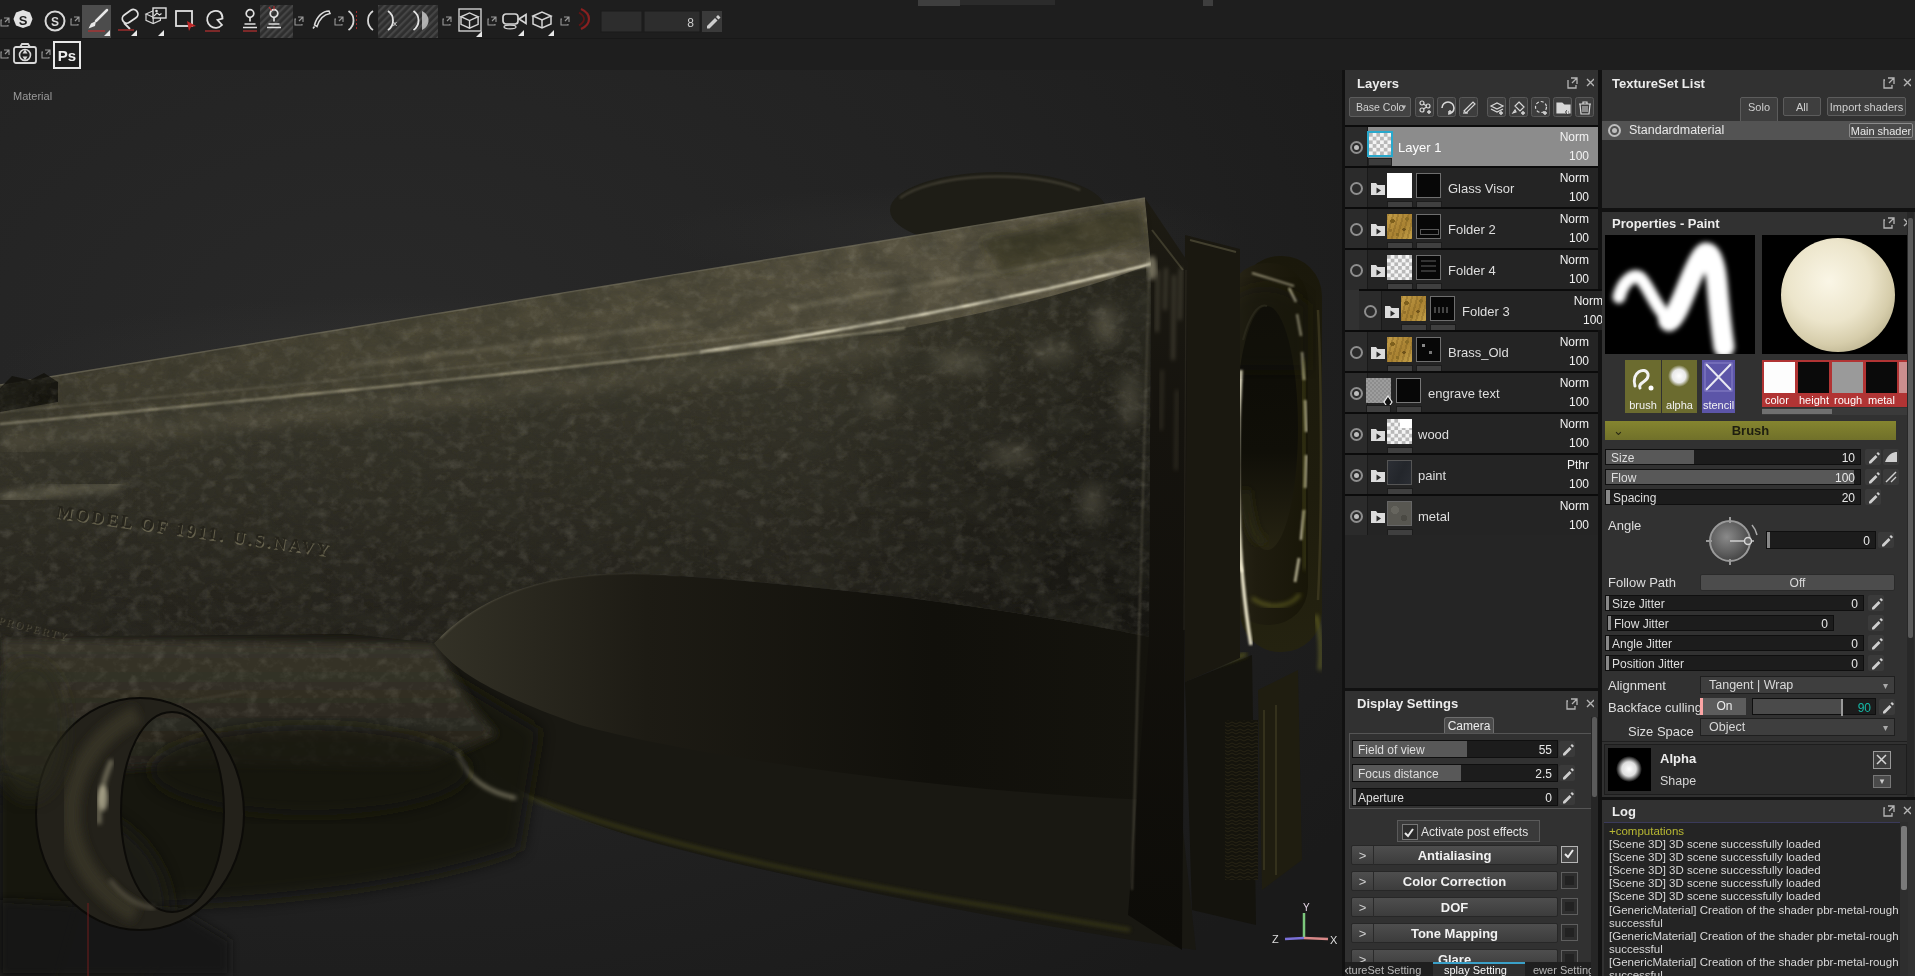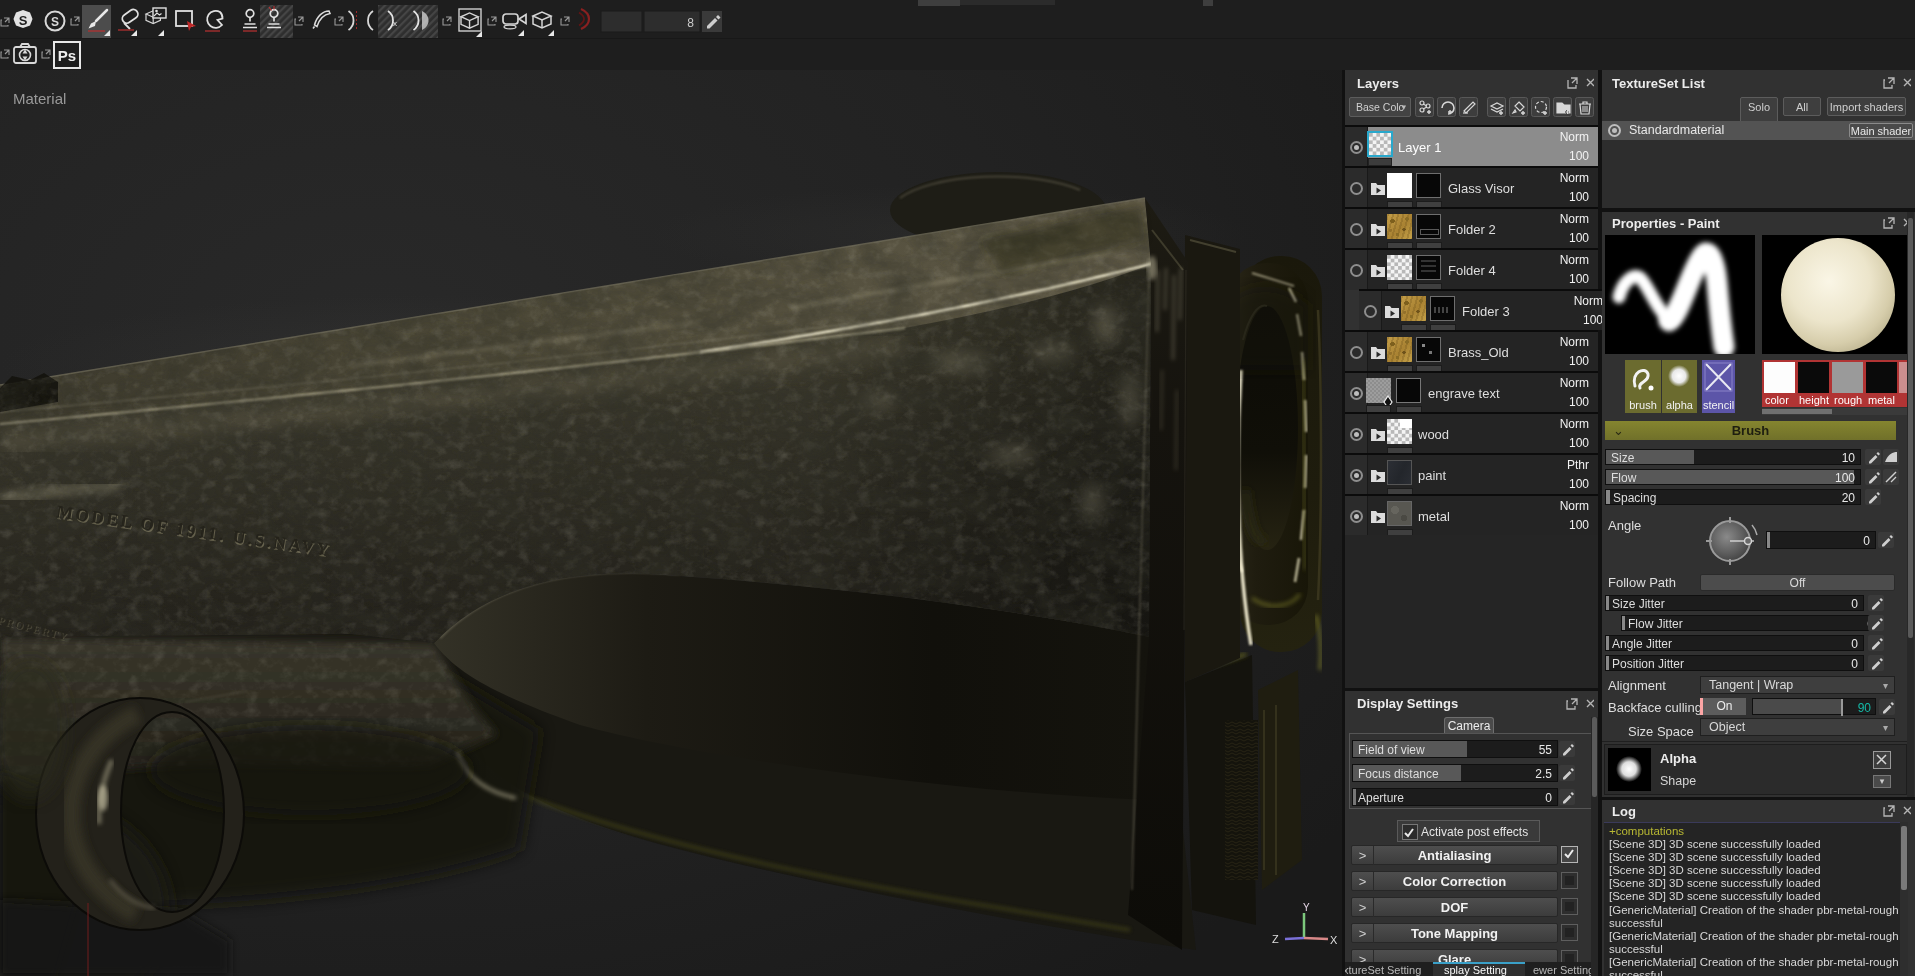--- a/index.html
+++ b/index.html
@@ -381,21 +381,21 @@
 
 <g font-family="Liberation Sans" font-size="11">
 <path d="M1304 868 L1304 843" stroke="#7cc87c" stroke-width="2.5"></path>
 <path d="M1285 869 L1304 868" stroke="#7a70d8" stroke-width="2.5"></path>
 <path d="M1304 868 L1328 869" stroke="#d88888" stroke-width="2.5"></path>
 <text x="1303" y="841" fill="#e6d6e6" font-size="10">Y</text>
 <text x="1272" y="873" fill="#dddddd">Z</text>
 <text x="1330" y="874" fill="#dddddd">X</text>
 </g>
 </svg>
-<div class="abs" style="left:13px;top:20px;font-size:15px;color:#9a9a9a;">Material</div>
+<div class="abs" style="left:13px;top:20px;font-size:11px;color:#9a9a9a;">Material</div>
 </div>
 <div class="abs" style="left:1342px;top:70px;width:3px;height:906px;background:#111;"></div>
 <div class="abs" style="left:1598px;top:70px;width:4px;height:906px;background:#111;"></div>
 <div id="layers" class="pnl" style="left:1345px;top:70px;width:253px;height:906px;background:#313131;">
 <div class="ttl" style="left:12px;top:6px;">Layers</div>
 <svg class="abs" style="left:221px;top:7px;" width="28" height="12">
       <path d="M1 3h-0v8h8V8 M4 1h6v6 M10 1L5 6" stroke="#b5b5b5" stroke-width="1.3" fill="none" transform="translate(1,0)"></path>
       <path d="M21 2l7 7M28 2l-7 7" stroke="#b5b5b5" stroke-width="1.4"></path>
     </svg>
 <div class="btn" style="left:4px;top:27px;width:62px;height:20px;background:#434343;line-height:19px;text-align:left;padding-left:6px;font-size:10.5px;">Base Colc<span style="position:absolute;right:4px;top:0;color:#bbb;font-size:9px;">▾</span></div>
@@ -839,21 +839,21 @@
 <div class="slider" style="left:3px;top:525px;width:259px;height:16px;">
  <div class="sfill" style="width:3px;background:#888;"></div>
  <div class="lbl" style="left:6px;top:1px;font-size:12px;">Size Jitter</div>
  <div class="abs" style="right:5px;top:1px;color:#e8e8e8;font-size:12px;">0</div>
 </div>
 <svg class="pen" style="left:266px;top:525px;">
       <rect width="16" height="16" fill="#3a3a3a" rx="2"></rect>
       <path d="M4 12.5l6.5-6.5 2 2-6.5 6.5H4z" fill="#cfcfcf"></path>
       <path d="M11.5 4.5L13 3l2 2-1.5 1.5z" fill="#cfcfcf"></path>
     </svg>
-<div class="slider" style="left:19px;top:545px;width:259px;height:16px;">
+<div class="slider" style="left:5px;top:545px;width:227px;height:16px;">
  <div class="sfill" style="width:3px;background:#888;"></div>
  <div class="lbl" style="left:6px;top:1px;font-size:12px;">Flow Jitter</div>
  <div class="abs" style="right:5px;top:1px;color:#e8e8e8;font-size:12px;">0</div>
 </div>
 <svg class="pen" style="left:266px;top:545px;">
       <rect width="16" height="16" fill="#3a3a3a" rx="2"></rect>
       <path d="M4 12.5l6.5-6.5 2 2-6.5 6.5H4z" fill="#cfcfcf"></path>
       <path d="M11.5 4.5L13 3l2 2-1.5 1.5z" fill="#cfcfcf"></path>
     </svg>
 <div class="slider" style="left:3px;top:565px;width:259px;height:16px;">

